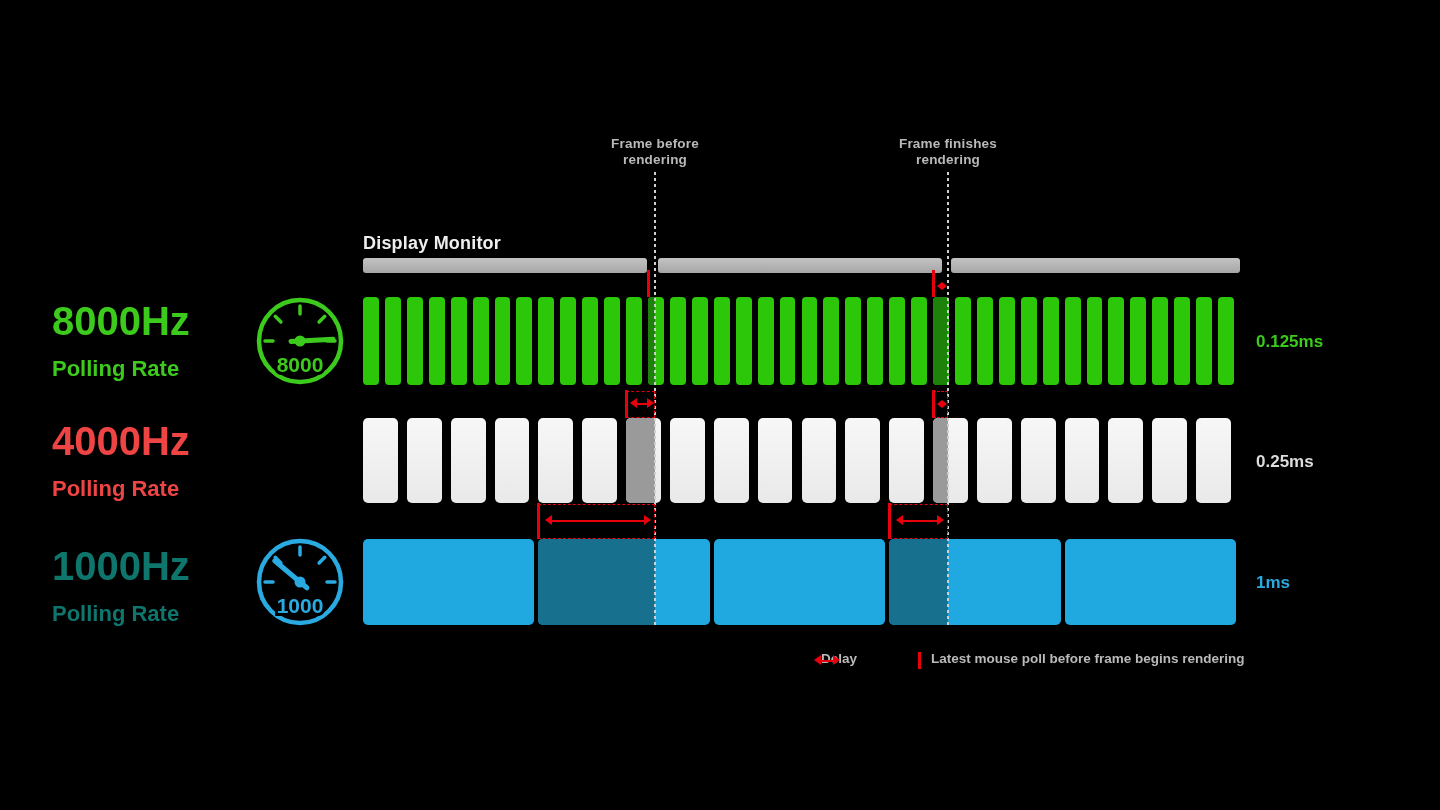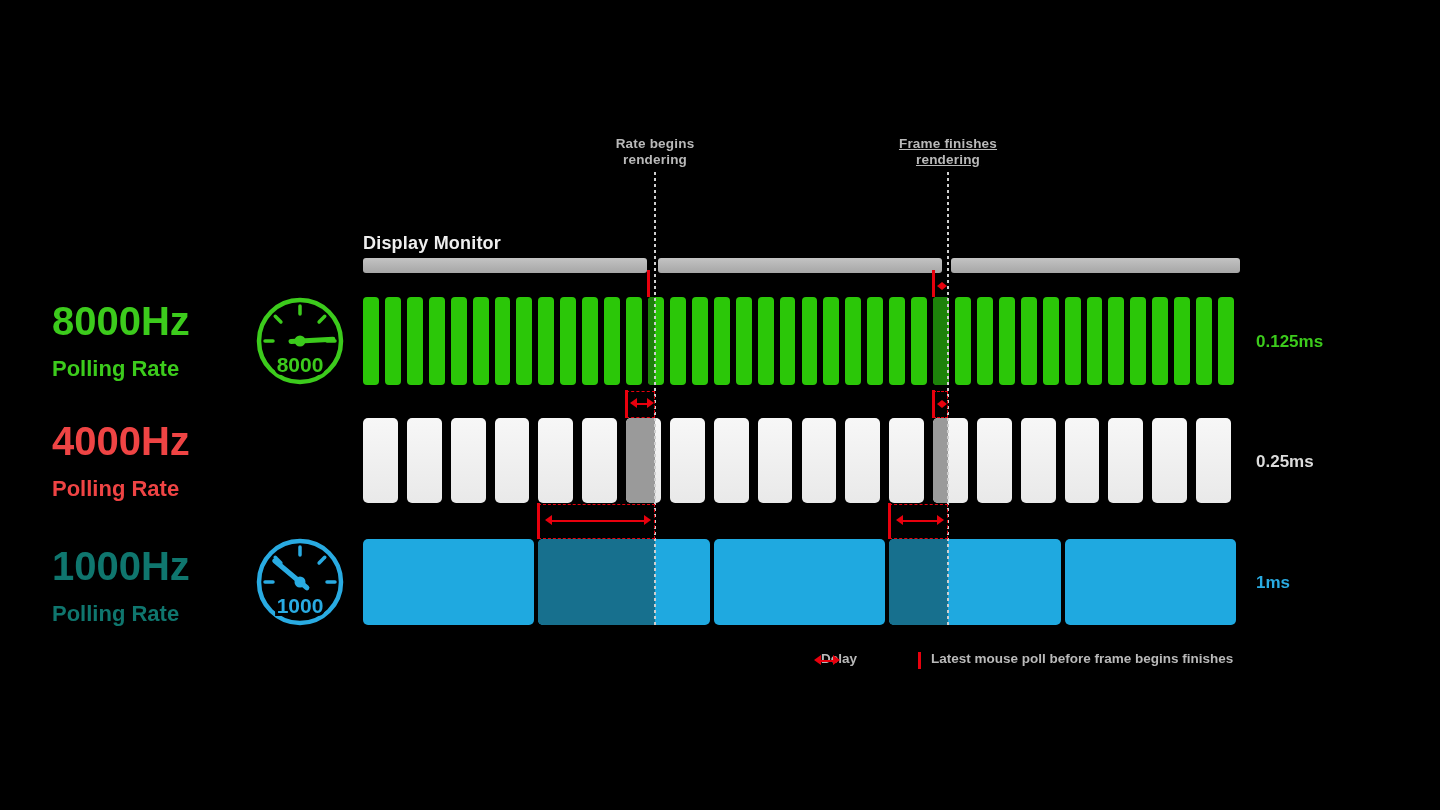--- a/index.html
+++ b/index.html
@@ -6,21 +6,21 @@
   #stage{
     position:relative;width:1440px;height:810px;background:#000;overflow:hidden;
     font-family:"Liberation Sans", sans-serif;
   }
   
   .anno{
     position:absolute;width:220px;text-align:center;
     color:#b9b9b9;font-size:13.5px;line-height:16px;font-weight:600;letter-spacing:.2px;
   }
   #anno-begin{left:545px;top:136px;}
-  #anno-finish{left:838px;top:136px;text-decoration:underline;}
+  #anno-finish{left:838px;top:136px;}
   
   #monitor-label{
     position:absolute;left:363px;top:233px;color:#efefef;font-size:18px;font-weight:700;letter-spacing:.2px;
   }
   .monitor-seg{position:absolute;top:258px;height:15px;border-radius:3px;
     background:linear-gradient(#c3c3c3,#a6a6a6);z-index:1;}
   
   .row-label{position:absolute;left:52px;width:200px;text-align:left;z-index:2;}
   .row-label .hz{font-size:40px;font-weight:700;line-height:42px;letter-spacing:0;}
   .row-label .sub{font-size:22px;font-weight:700;line-height:28px;margin-top:13px;}
@@ -44,21 +44,21 @@
   #legend-delay-label{left:821px;}
   #legend-poll-label{left:931px;}
   #legend-poll-bar{position:absolute;left:918px;top:652px;width:3px;height:17px;background:#e8000d;z-index:2;}
 </style>
 </head>
 <body>
 
 <div id="stage">
 
   <div class="anno" id="anno-begin">
-    <div>Rate begins</div>
+    <div>Frame before</div>
     <div>rendering</div>
   </div>
   <div class="anno" id="anno-finish">
     <div>Frame finishes</div>
     <div>rendering</div>
   </div>
 
   <div id="monitor-label">Display Monitor</div>
 
   <div class="row-label" id="row-label-0" style="top: 300px; color: rgb(60, 203, 28);">
@@ -97,21 +97,21 @@
         <line x1="13" y1="47.99999999999999" x2="21" y2="48" stroke="#29abe2" stroke-width="3.5" stroke-linecap="round"></line>
       <line x1="54.8943999880708" y1="53.785088487178854" x2="22.72053337707373" y2="26.788008880344197" stroke="#29abe2" stroke-width="5" stroke-linecap="round"></line>
       <circle cx="48" cy="48" r="5.5" fill="#29abe2"></circle>
       <text x="48" y="79" text-anchor="middle" font-family="Liberation Sans, sans-serif" font-size="21" font-weight="bold" fill="#29abe2" stroke="#000" stroke-width="6" paint-order="stroke">1000</text>
     </svg></div>
   <div class="interval" id="interval-2" style="top: 573px; color: rgb(41, 171, 226);">1ms</div>
 
   <div id="legend-arrow-holder"></div>
   <div id="legend-delay-label">Delay</div>
   <div id="legend-poll-bar"></div>
-  <div id="legend-poll-label">Latest mouse poll before frame begins finishes</div>
+  <div id="legend-poll-label">Latest mouse poll before frame begins rendering</div>
 
 <div class="monitor-seg" style="left: 363px; width: 284.041px;"></div>
     <div class="monitor-seg" style="left: 658.041px; width: 283.918px;"></div>
     <div class="monitor-seg" style="left: 950.959px; width: 289.041px;"></div>
     <div class="bar" style="left: 363px; top: 297px; width: 15.925px; height: 88px; background: rgb(43, 199, 8); border-radius: 4px;"></div>
     <div class="bar" style="left: 384.925px; top: 297px; width: 15.925px; height: 88px; background: rgb(43, 199, 8); border-radius: 4px;"></div>
     <div class="bar" style="left: 406.85px; top: 297px; width: 15.925px; height: 88px; background: rgb(43, 199, 8); border-radius: 4px;"></div>
     <div class="bar" style="left: 428.775px; top: 297px; width: 15.925px; height: 88px; background: rgb(43, 199, 8); border-radius: 4px;"></div>
     <div class="bar" style="left: 450.7px; top: 297px; width: 15.925px; height: 88px; background: rgb(43, 199, 8); border-radius: 4px;"></div>
     <div class="bar" style="left: 472.625px; top: 297px; width: 15.925px; height: 88px; background: rgb(43, 199, 8); border-radius: 4px;"></div>

